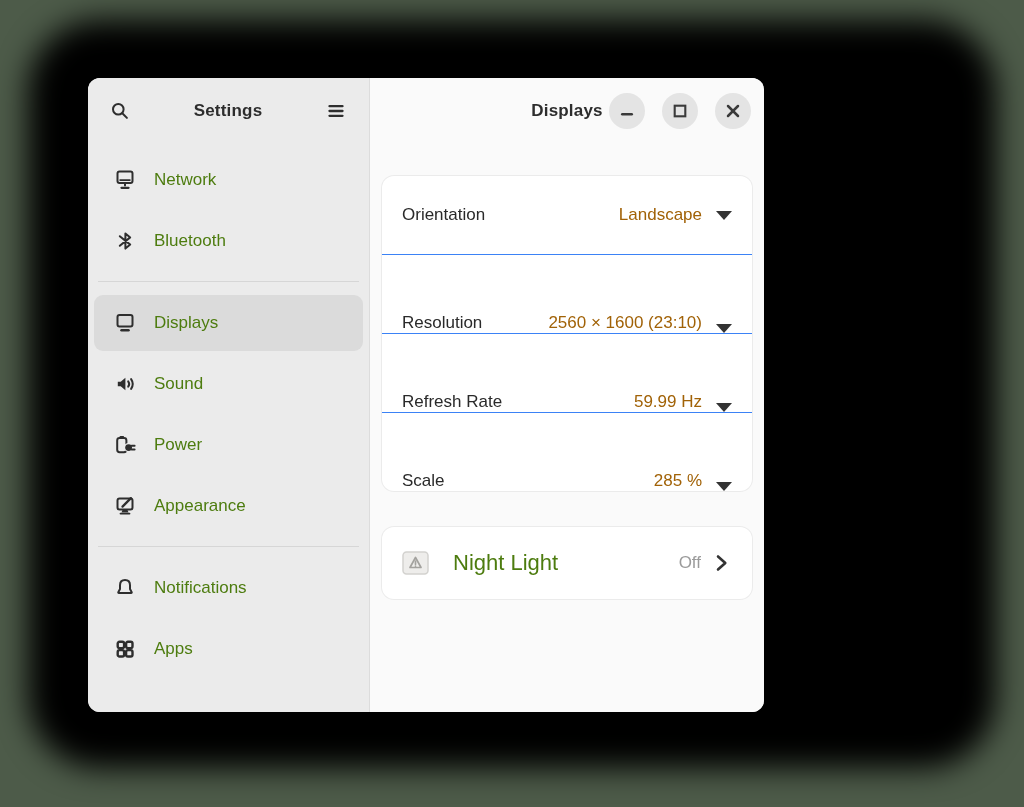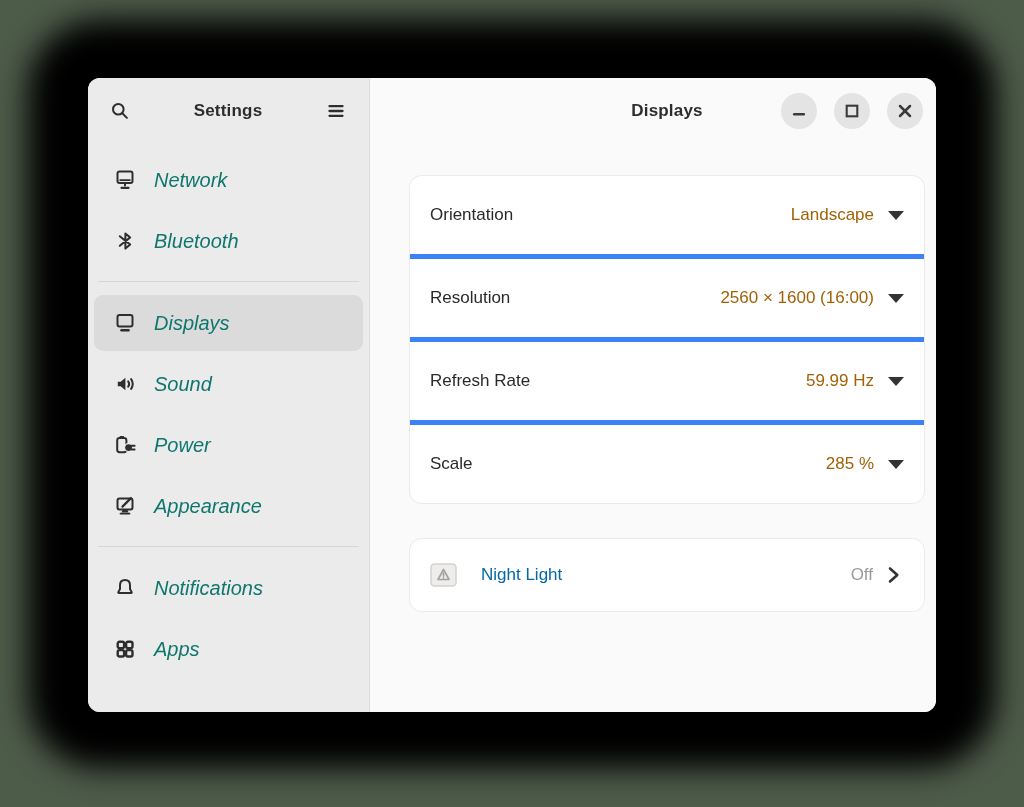--- a/index.html
+++ b/index.html
@@ -7,22 +7,22 @@
     width:1024px;height:807px;position:relative;overflow:hidden;
     background:#4d5b49;
     font-family:"Liberation Sans","DejaVu Sans",sans-serif;
     -webkit-font-smoothing:antialiased;
   }
   .shadow-blob{
     position:absolute;left:28px;top:20px;width:968px;height:748px;
     background:#000;border-radius:72px;filter:blur(15px);
   }
   .window{
-    position:absolute;left:88px;top:78px;width:848px;height:634px;
-    border-radius:12px;overflow:hidden;display:flex;background:#fafafa;gap:28px;
+    position:absolute;left:88px;top:78px;width:676px;height:634px;
+    border-radius:12px;overflow:hidden;display:flex;background:#fafafa;
   }
   
   .sidebar{
     width:282px;flex:none;background:#ebebeb;box-sizing:border-box;
     border-right:1px solid #dcdcdc;
   }
   .sidebar-header{
     height:66px;display:flex;align-items:center;box-sizing:border-box;
     padding:0 20px 0 19px;
   }
@@ -33,54 +33,54 @@
   .sidebar-title{
     flex:1;text-align:center;font-weight:bold;font-size:17px;color:#2d2d2d;
     letter-spacing:.2px;
   }
   .nav{padding:8px 6px 0;}
   .nav-item{
     height:56px;margin-bottom:5px;display:flex;align-items:center;
     padding-left:19px;gap:17px;border-radius:9px;cursor:pointer;
   }
   .nav-item.selected{background:#dbdbdb;}
-  .nav-label{font-size:20px;color:#0f766e;font-style:italic;}
+  .nav-label{font-size:17px;color:#4d7c0f;}
   .nav-divider{height:1px;background:#d6d6d6;margin:12px 4px 13px;}
   .nav-icon{width:24px;height:24px;flex:none;display:block;}
   
   .main{flex:1;position:relative;background:#fafafa;}
   .main-header{height:66px;position:relative;display:flex;align-items:center;justify-content:center;}
   .main-title{font-weight:bold;font-size:17px;color:#2d2d2d;letter-spacing:.2px;}
   .window-controls{position:absolute;right:13px;top:15px;display:flex;gap:17px;}
   .wc-btn{
     width:36px;height:36px;border-radius:50%;background:#e4e4e4;border:none;padding:0;
     display:flex;align-items:center;justify-content:center;cursor:pointer;
   }
   .content{padding:32px 12px 0;}
   .card{
     background:#fff;border-radius:12px;
     box-shadow:0 0 0 1px rgba(0,0,0,0.06);
   }
   .srow{
     height:78px;display:flex;align-items:center;padding:0 20px;cursor:pointer;
   }
-  .srow + .srow{border-top:5px solid #3b82f6;}
+  .srow + .srow{border-top:1px solid #3b82f6;align-items:flex-end;}
   .row-label{font-size:17px;color:#2a2a2a;flex:1;}
   .row-value{font-size:17px;color:#a16207;}
   .dd-arrow{
     margin-left:14px;width:0;height:0;flex:none;
     border-left:8.5px solid transparent;border-right:8.5px solid transparent;
     border-top:9.5px solid #333;
   }
   .card.night{
     margin-top:36px;height:72px;display:flex;align-items:center;
     padding:0 20px;box-sizing:border-box;cursor:pointer;
   }
   .nl-icon{width:27px;height:25px;flex:none;display:block;}
-  .nl-label{margin-left:24px;font-size:17px;color:#0369a1;flex:1;}
+  .nl-label{margin-left:24px;font-size:22px;color:#4d7c0f;flex:1;}
   .nl-status{font-size:17px;color:#9b9b9b;}
   .chevron{margin-left:9px;flex:none;display:block;}
 </style>
 </head>
 <body>
 
 <div class="shadow-blob"></div>
 
 <div class="window">
 
@@ -212,21 +212,21 @@
       <div class="card">
 
         <div class="srow">
           <span class="row-label">Orientation</span>
           <span class="row-value">Landscape</span>
           <span class="dd-arrow"></span>
         </div>
 
         <div class="srow">
           <span class="row-label">Resolution</span>
-          <span class="row-value">2560 × 1600 (16:00)</span>
+          <span class="row-value">2560 × 1600 (23:10)</span>
           <span class="dd-arrow"></span>
         </div>
 
         <div class="srow">
           <span class="row-label">Refresh Rate</span>
           <span class="row-value">59.99 Hz</span>
           <span class="dd-arrow"></span>
         </div>
 
         <div class="srow">

